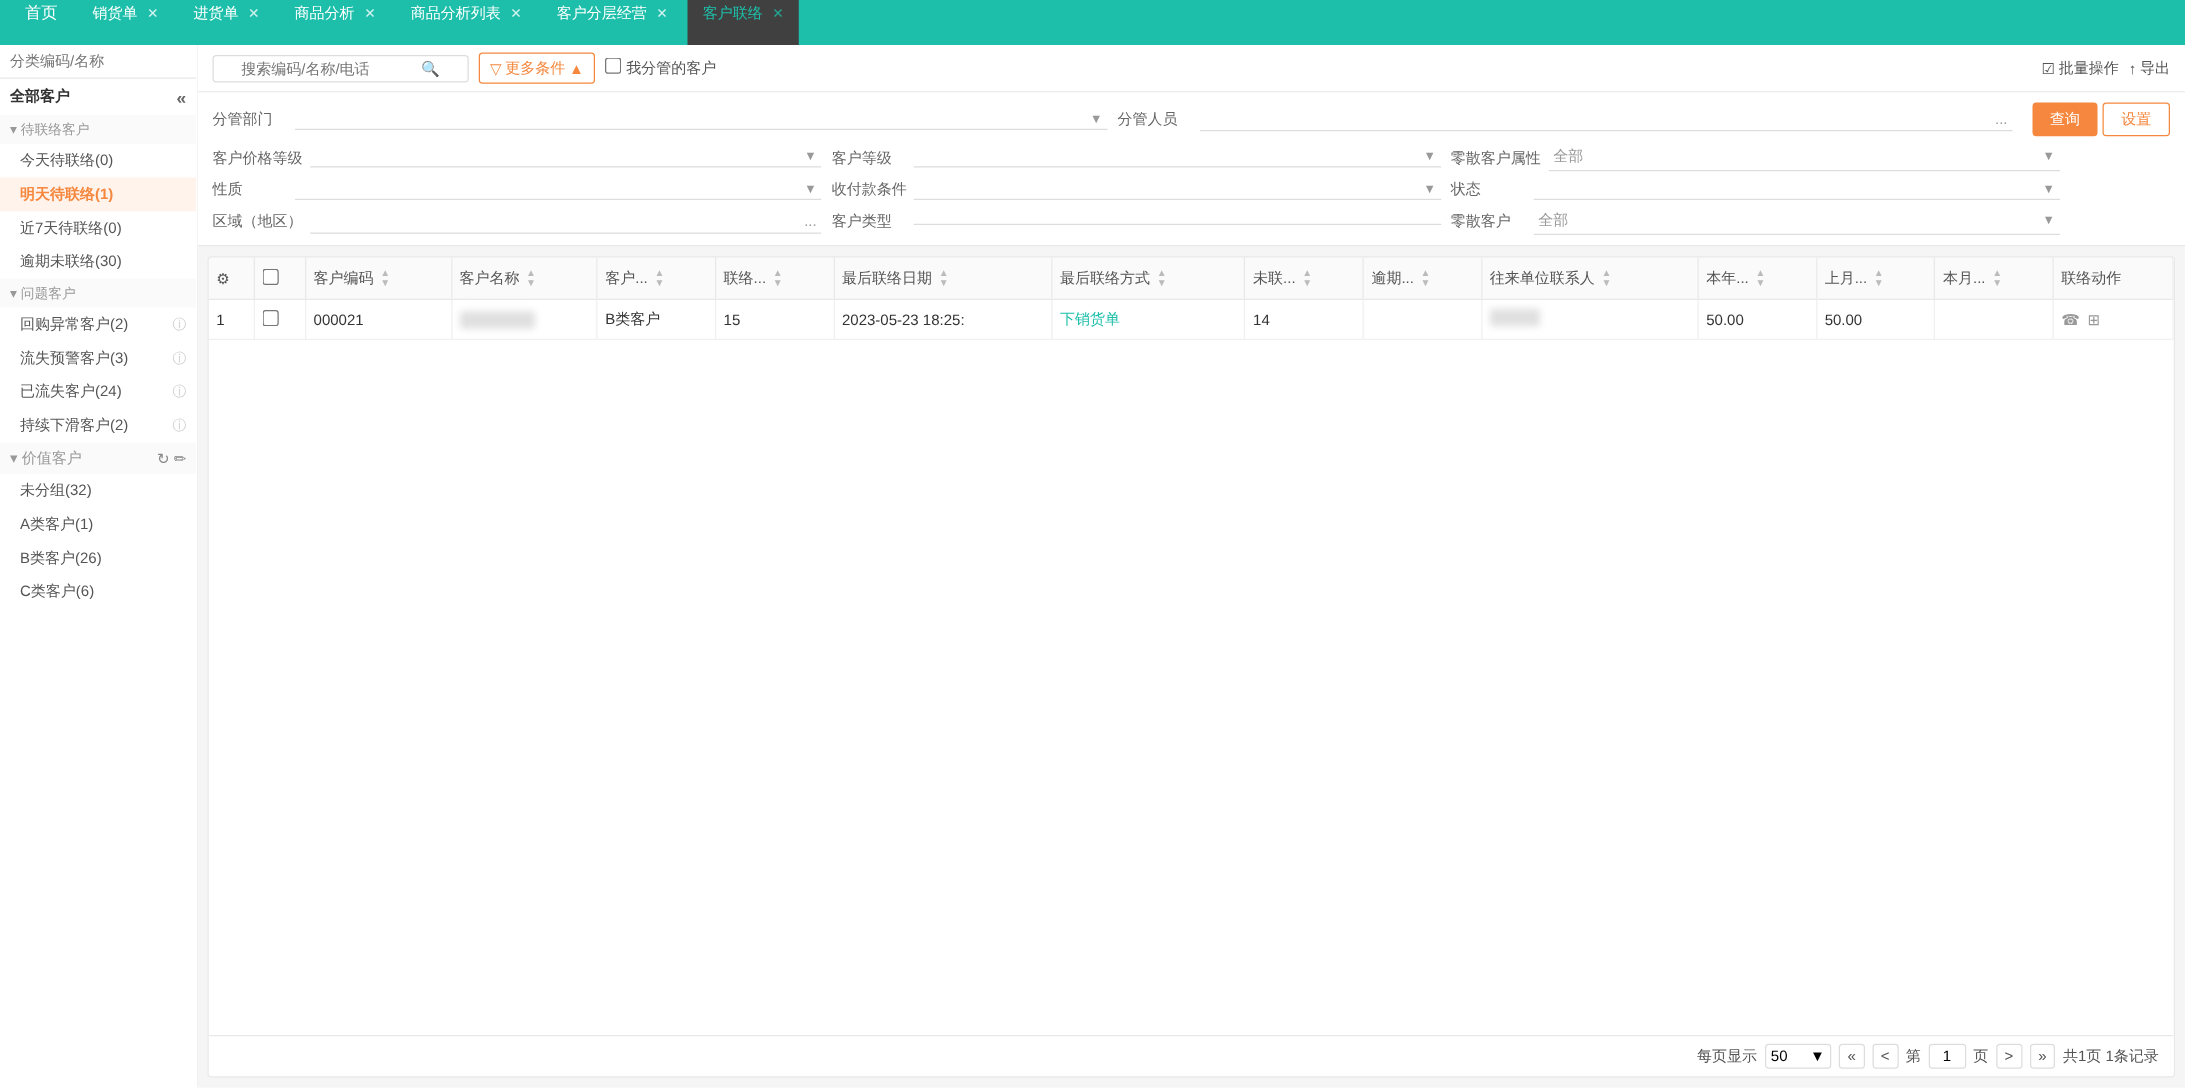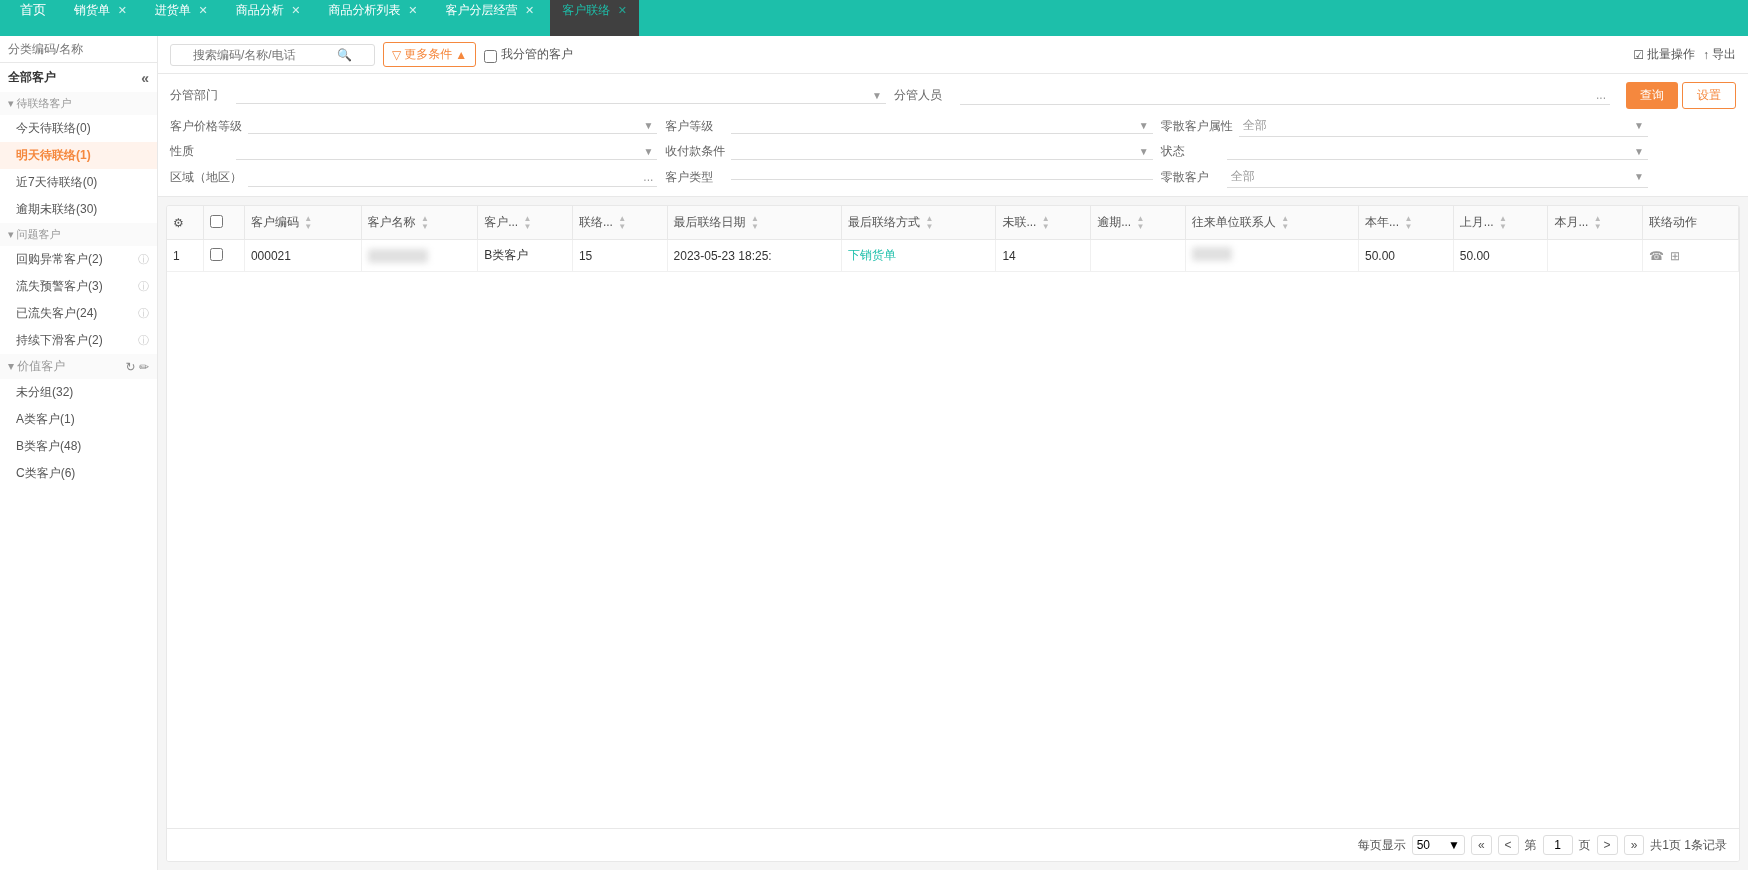--- a/index.html
+++ b/index.html
@@ -129,21 +129,21 @@
     }
     .search-input-box input {
       border: none; outline: none; font-size: 12px; color: #999; width: 140px;
     }
     .filter-btn {
       display: flex; align-items: center; gap: 3px;
       color: #f5883e; cursor: pointer; font-size: 12px;
       border: 1px solid #f5883e; border-radius: 3px; padding: 3px 8px;
     }
     .checkbox-label {
-      display: flex; align-items: flex-end; gap: 4px; color: #555; cursor: pointer;
+      display: flex; align-items: flex-start; gap: 4px; color: #555; cursor: pointer;
     }
     .spacer { flex: 1; }
     .toolbar-right { display: flex; gap: 8px; align-items: center; }
     .bulk-btn {
       display: flex; align-items: center; gap: 3px; color: #555; cursor: pointer; font-size: 12px;
     }
     .export-btn {
       display: flex; align-items: center; gap: 3px; color: #555; cursor: pointer; font-size: 12px;
     }
 
@@ -373,21 +373,21 @@
       <span>▾ 价值客户</span>
       <span style="cursor:pointer;color:#888;">↻ ✏</span>
     </div>
     <div class="sidebar-item">
       <span class="item-label">未分组(32)</span>
     </div>
     <div class="sidebar-item">
       <span class="item-label">A类客户(1)</span>
     </div>
     <div class="sidebar-item">
-      <span class="item-label">B类客户(48)</span>
+      <span class="item-label">B类客户(26)</span>
     </div>
     <div class="sidebar-item">
       <span class="item-label">C类客户(6)</span>
     </div>
   </aside>
 
   <div class="content-area">
 
     <div class="toolbar">
       <div class="search-input-box">

